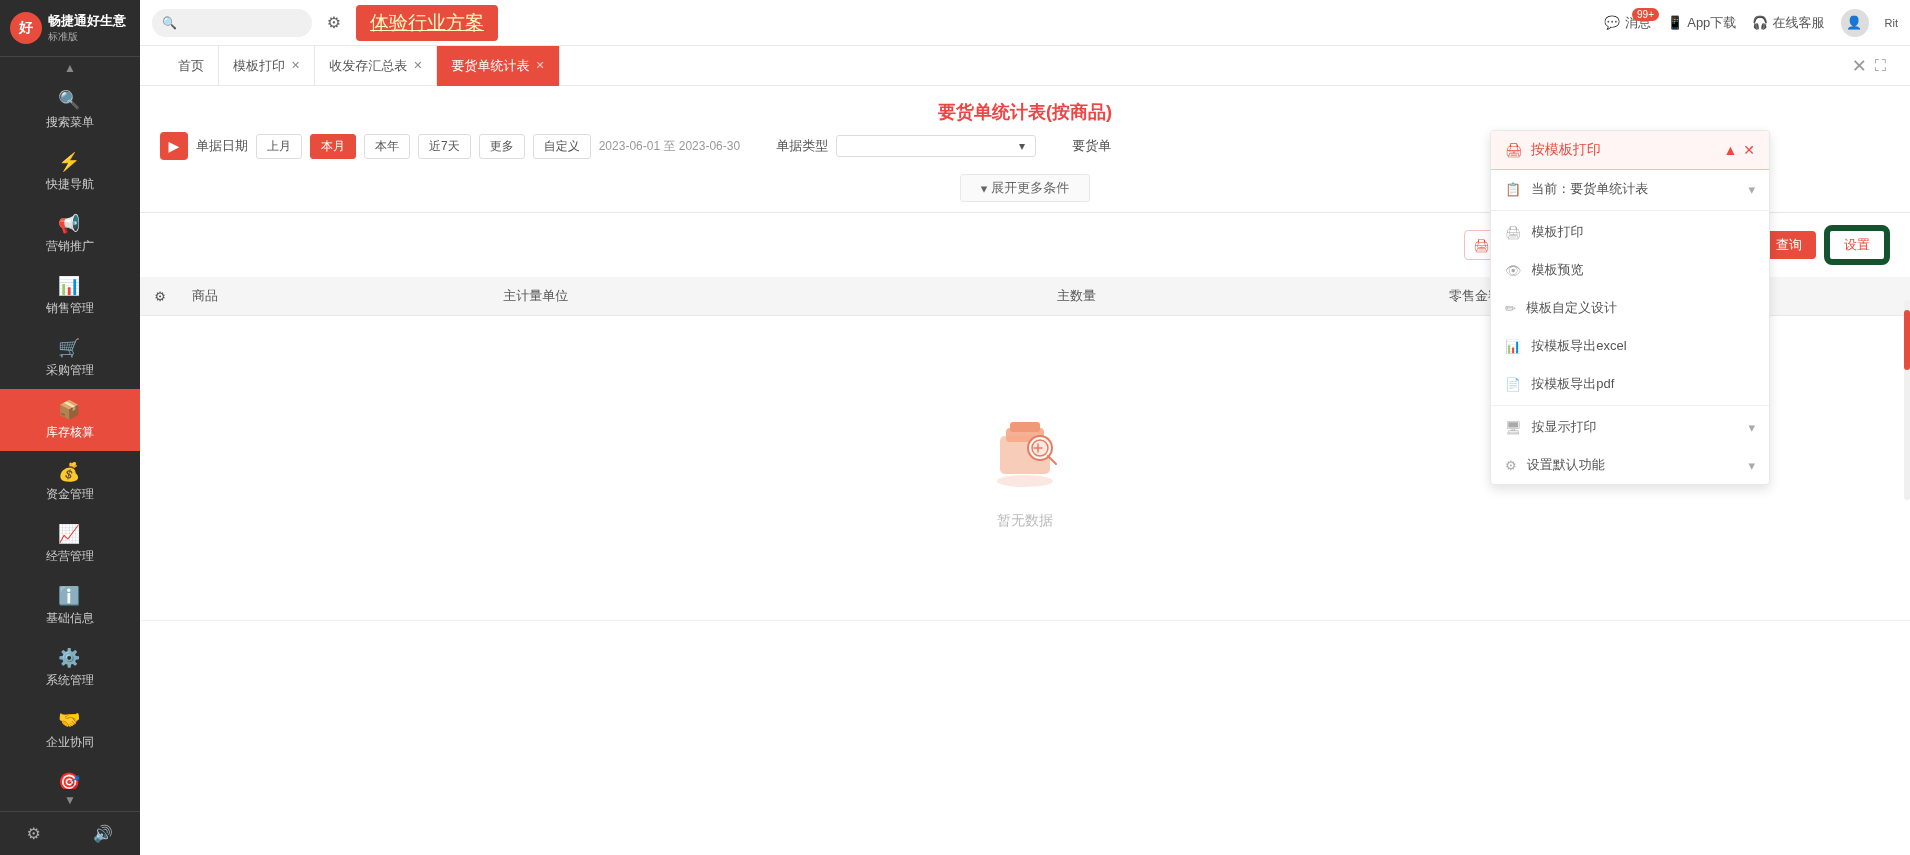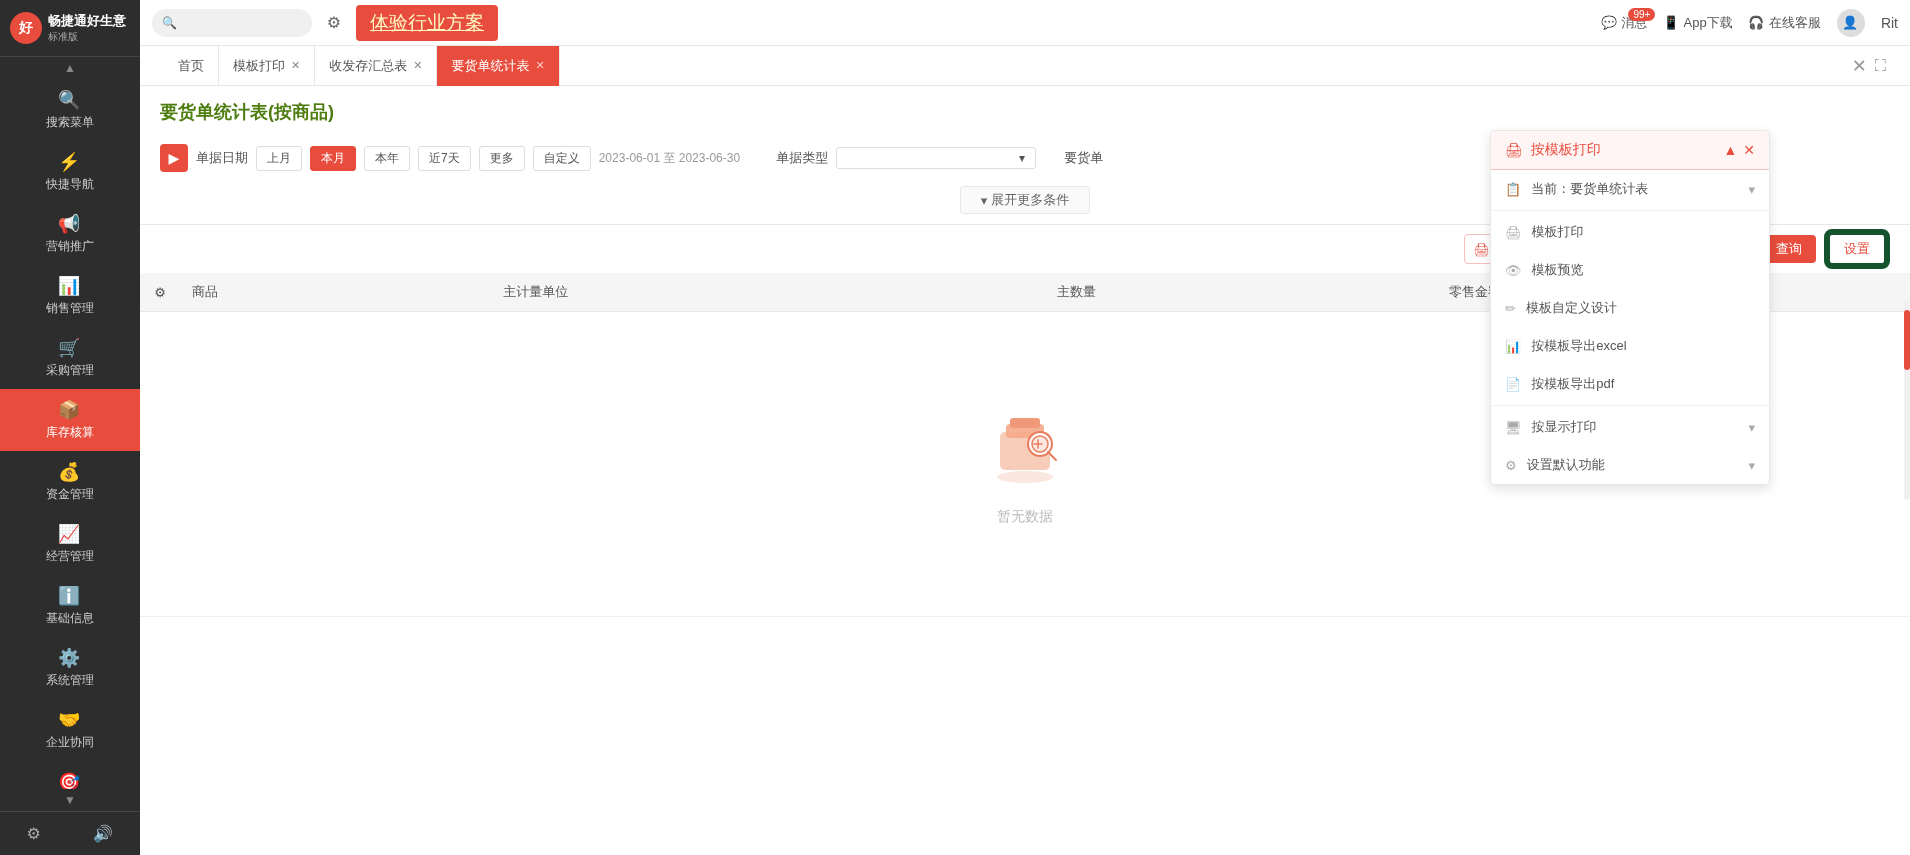--- a/index.html
+++ b/index.html
@@ -155,21 +155,21 @@
       border-radius: 50%;
       background: #ddd;
       display: flex;
       align-items: center;
       justify-content: center;
       color: #999;
       font-size: 13px;
     }
     .topbar-username {
       color: #555;
-      font-size: 14px;
+      font-size: 11px;
     }
 
     
     .tabs-bar {
       height: 40px;
       background: #fff;
       border-bottom: 1px solid #e8e8e8;
       display: flex;
       align-items: center;
       padding: 0 24px;
@@ -208,22 +208,22 @@
       cursor: pointer;
     }
     .tabs-expand-btn {
       font-size: 16px;
       color: #999;
       cursor: pointer;
     }
     .page-title {
       font-size: 18px;
       font-weight: bold;
-      color: #4d7c0f;
-      margin-bottom: 12px;
+      color: #ef4444;
+      text-align: center;
     }
 
     
     .filter-bar {
       background: #fff;
       padding: 8px 20px;
       display: flex;
       align-items: center;
       gap: 8px;
       flex-shrink: 0;
@@ -294,21 +294,21 @@
       cursor: pointer;
       padding: 4px 20px;
       border: 1px solid #e8e8e8;
       border-radius: 3px;
       background: #fafafa;
     }
 
     
     .action-bar {
       background: #fff;
-      padding: 4px 20px;
+      padding: 12px 20px;
       display: flex;
       align-items: center;
       justify-content: space-between;
       border-top: 1px solid #e8e8e8;
       flex-shrink: 0;
     }
     .action-bar-right {
       display: flex;
       align-items: center;
       gap: 8px;
@@ -638,21 +638,21 @@
     <button class="date-btn">本年</button>
     <button class="date-btn">近7天</button>
     <button class="date-btn">更多</button>
     <button class="date-btn">自定义</button>
     <span class="date-range-text">2023-06-01 至 2023-06-30</span>
     <span class="filter-label" style="margin-left:28px;">单据类型</span>
     <div class="filter-dropdown">
       <span style="color:#bbb;"></span>
       <span>▾</span>
     </div>
-    <span class="filter-label" style="margin-left:20px;">要货单</span>
+    <span class="filter-label" style="margin-left:28px;">要货单</span>
   </div>
 
   <div class="expand-more-bar">
     <button class="expand-more-btn">
       <span>▾</span>
       <span>展开更多条件</span>
     </button>
   </div>
 
   <div class="action-bar">

